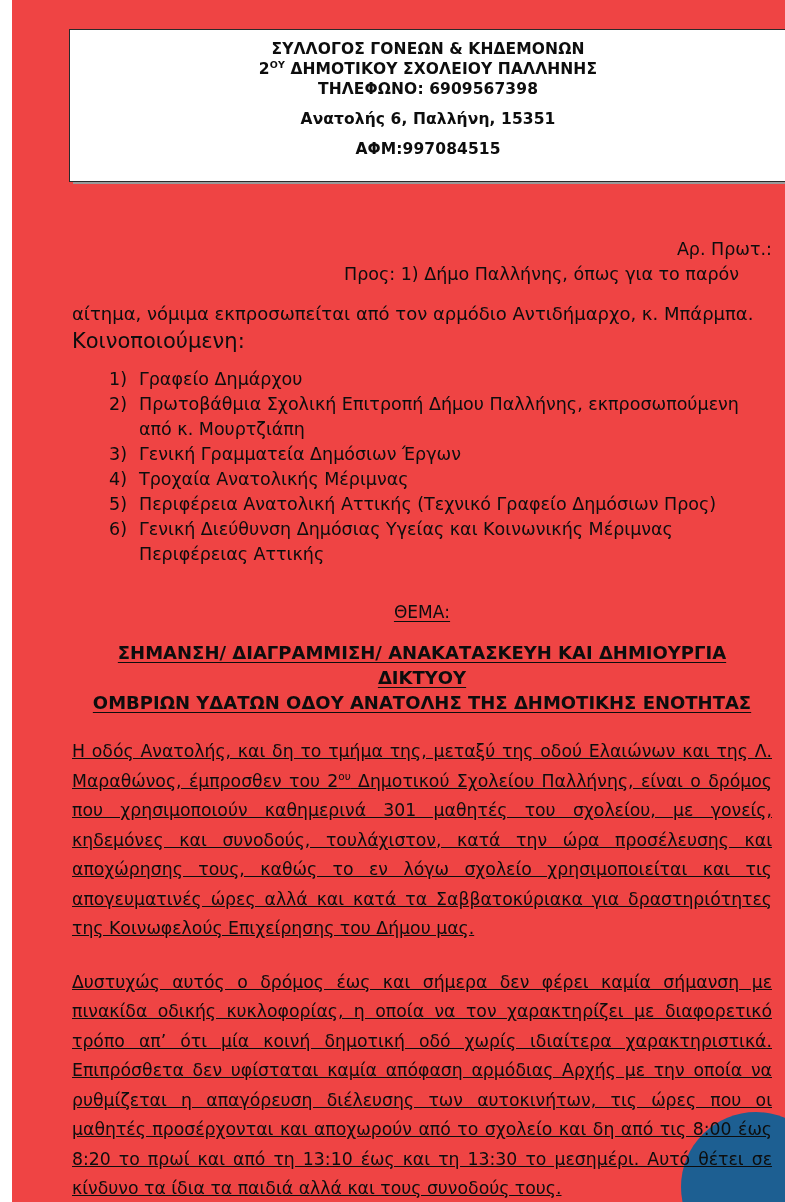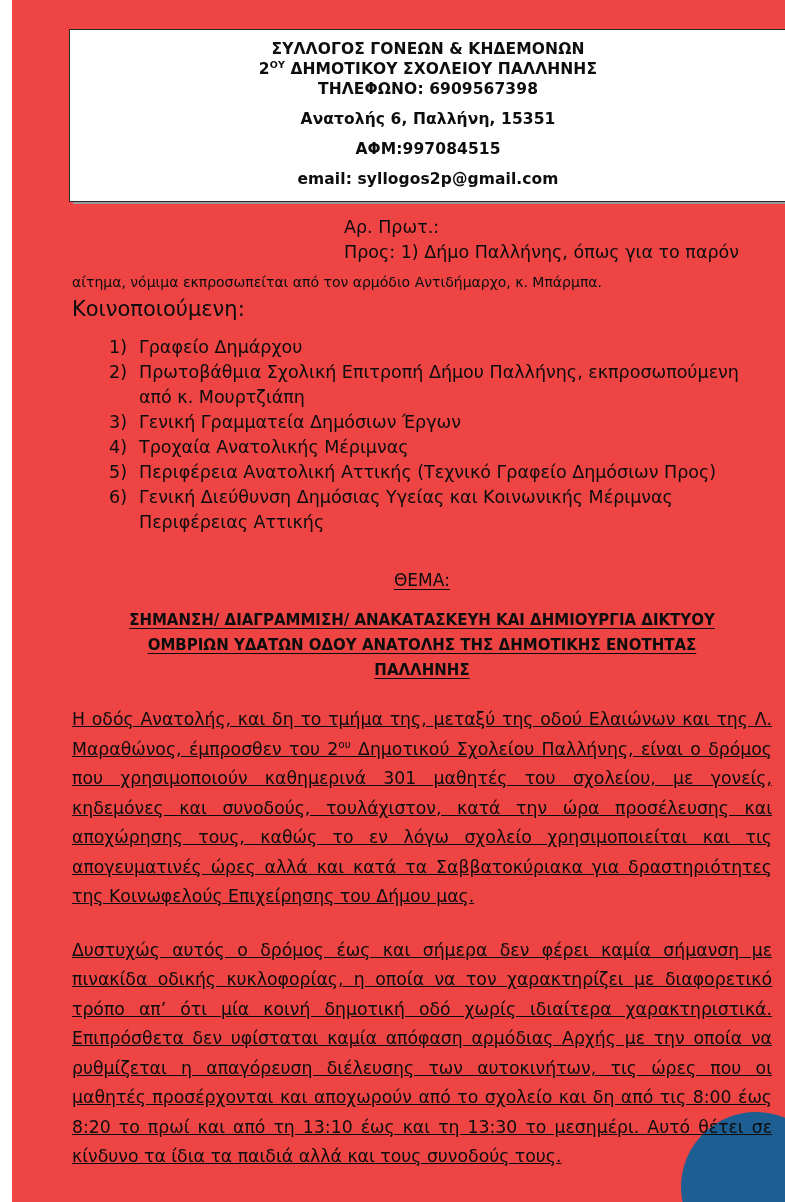--- a/index.html
+++ b/index.html
@@ -73,27 +73,27 @@
     top: 212px;
     width: 700px;
     z-index: 2;
   }
 
   .ln-right {
     font-size: 17.5px;
     line-height: 22px;
     padding-left: 272px;
   }
-  .ln-right.two   { padding-left: 272px; margin-top: 4px; }
+  .ln-right.two   { padding-left: 272px; margin-top: 26px; text-align: right; }
   .ln-right.three { padding-left: 272px; margin-top: 3px; }
 
   .cont-line {
-    font-size: 14px;
+    font-size: 18px;
     line-height: 24px;
-    margin-top: 7px;
+    margin-top: 17px;
   }
 
   .plain {
     font-size: 21px;
     line-height: 24px;
     margin-top: 3px;
   }
 
   
   ol.recipients {
@@ -125,21 +125,21 @@
     display: inline-block;
     font-size: 17px;
     line-height: 22px;
     text-decoration: underline;
     text-underline-offset: 3px;
   }
   .thema-title {
     margin: 17px auto 0 auto;
     width: 690px;
     font-weight: bold;
-    font-size: 15px;
+    font-size: 18px;
     line-height: 25px;
     text-align: center;
   }
   .thema-title span.tline {
     display: block;
     text-decoration: underline;
     text-underline-offset: 3px;
   }
 
   
@@ -165,21 +165,20 @@
 
   <div class="letterhead">
     <div class="lh-line">ΣΥΛΛΟΓΟΣ ΓΟΝΕΩΝ &amp; ΚΗΔΕΜΟΝΩΝ</div>
     <div class="lh-line"><span>2</span><sup>ΟΥ</sup><span> ΔΗΜΟΤΙΚΟΥ ΣΧΟΛΕΙΟΥ ΠΑΛΛΗΝΗΣ</span></div>
     <div class="lh-line">ΤΗΛΕΦΩΝΟ: 6909567398</div>
     <div class="lh-gap"></div>
     <div class="lh-line">Ανατολής 6, Παλλήνη, 15351</div>
     <div class="lh-gap"></div>
     <div class="lh-line">ΑΦΜ:997084515</div>
     <div class="lh-gap"></div>
-    <div class="lh-line">email: syllogos2p@gmail.com</div>
   </div>
 
   <div class="content">
 
     <div class="ln-right two">Αρ. Πρωτ.:</div>
     <div class="ln-right three">Προς: 1) Δήμο Παλλήνης, όπως για το παρόν</div>
     <div class="cont-line">αίτημα, νόμιμα εκπροσωπείται από τον αρμόδιο Αντιδήμαρχο, κ. Μπάρμπα.</div>
 
     <div class="plain">Κοινοποιούμενη:</div>
 
@@ -210,21 +209,20 @@
       </li>
     </ol>
 
     <div class="thema-wrap">
       <div>
         <span class="thema-label">ΘΕΜΑ:</span>
       </div>
       <div class="thema-title">
         <span class="tline">ΣΗΜΑΝΣΗ/ ΔΙΑΓΡΑΜΜΙΣΗ/ ΑΝΑΚΑΤΑΣΚΕΥΗ ΚΑΙ ΔΗΜΙΟΥΡΓΙΑ ΔΙΚΤΥΟΥ</span>
         <span class="tline">ΟΜΒΡΙΩΝ ΥΔΑΤΩΝ ΟΔΟΥ ΑΝΑΤΟΛΗΣ ΤΗΣ ΔΗΜΟΤΙΚΗΣ ΕΝΟΤΗΤΑΣ</span>
-        <span class="tline">ΠΑΛΛΗΝΗΣ</span>
       </div>
     </div>
 
     <p class="body-par"><span>Η οδός Ανατολής, και δη το τμήμα της, μεταξύ της οδού Ελαιώνων και της Λ. Μαραθώνος, έμπροσθεν του 2</span><sup>ου</sup><span> Δημοτικού Σχολείου Παλλήνης,  είναι ο δρόμος που χρησιμοποιούν καθημερινά 301 μαθητές του σχολείου, με γονείς, κηδεμόνες και συνοδούς, τουλάχιστον, κατά την ώρα προσέλευσης και αποχώρησης τους, καθώς το εν λόγω σχολείο χρησιμοποιείται και τις απογευματινές ώρες αλλά και κατά τα Σαββατοκύριακα για δραστηριότητες της Κοινωφελούς Επιχείρησης του Δήμου μας.</span></p>
 
     <p class="body-par second">Δυστυχώς αυτός ο δρόμος έως και σήμερα δεν φέρει καμία σήμανση με πινακίδα οδικής κυκλοφορίας, η οποία να τον χαρακτηρίζει με διαφορετικό τρόπο απ’ ότι μία κοινή δημοτική οδό χωρίς ιδιαίτερα χαρακτηριστικά. Επιπρόσθετα δεν υφίσταται καμία απόφαση αρμόδιας Αρχής με την οποία να ρυθμίζεται η απαγόρευση διέλευσης των αυτοκινήτων,  τις ώρες που οι μαθητές προσέρχονται και αποχωρούν από το σχολείο και δη από τις 8:00 έως 8:20 το πρωί και από τη 13:10 έως και τη 13:30 το μεσημέρι. Αυτό θέτει σε κίνδυνο τα ίδια τα παιδιά αλλά και τους συνοδούς τους.</p>
 
   </div>
 
   <div class="corner-arc"></div>

